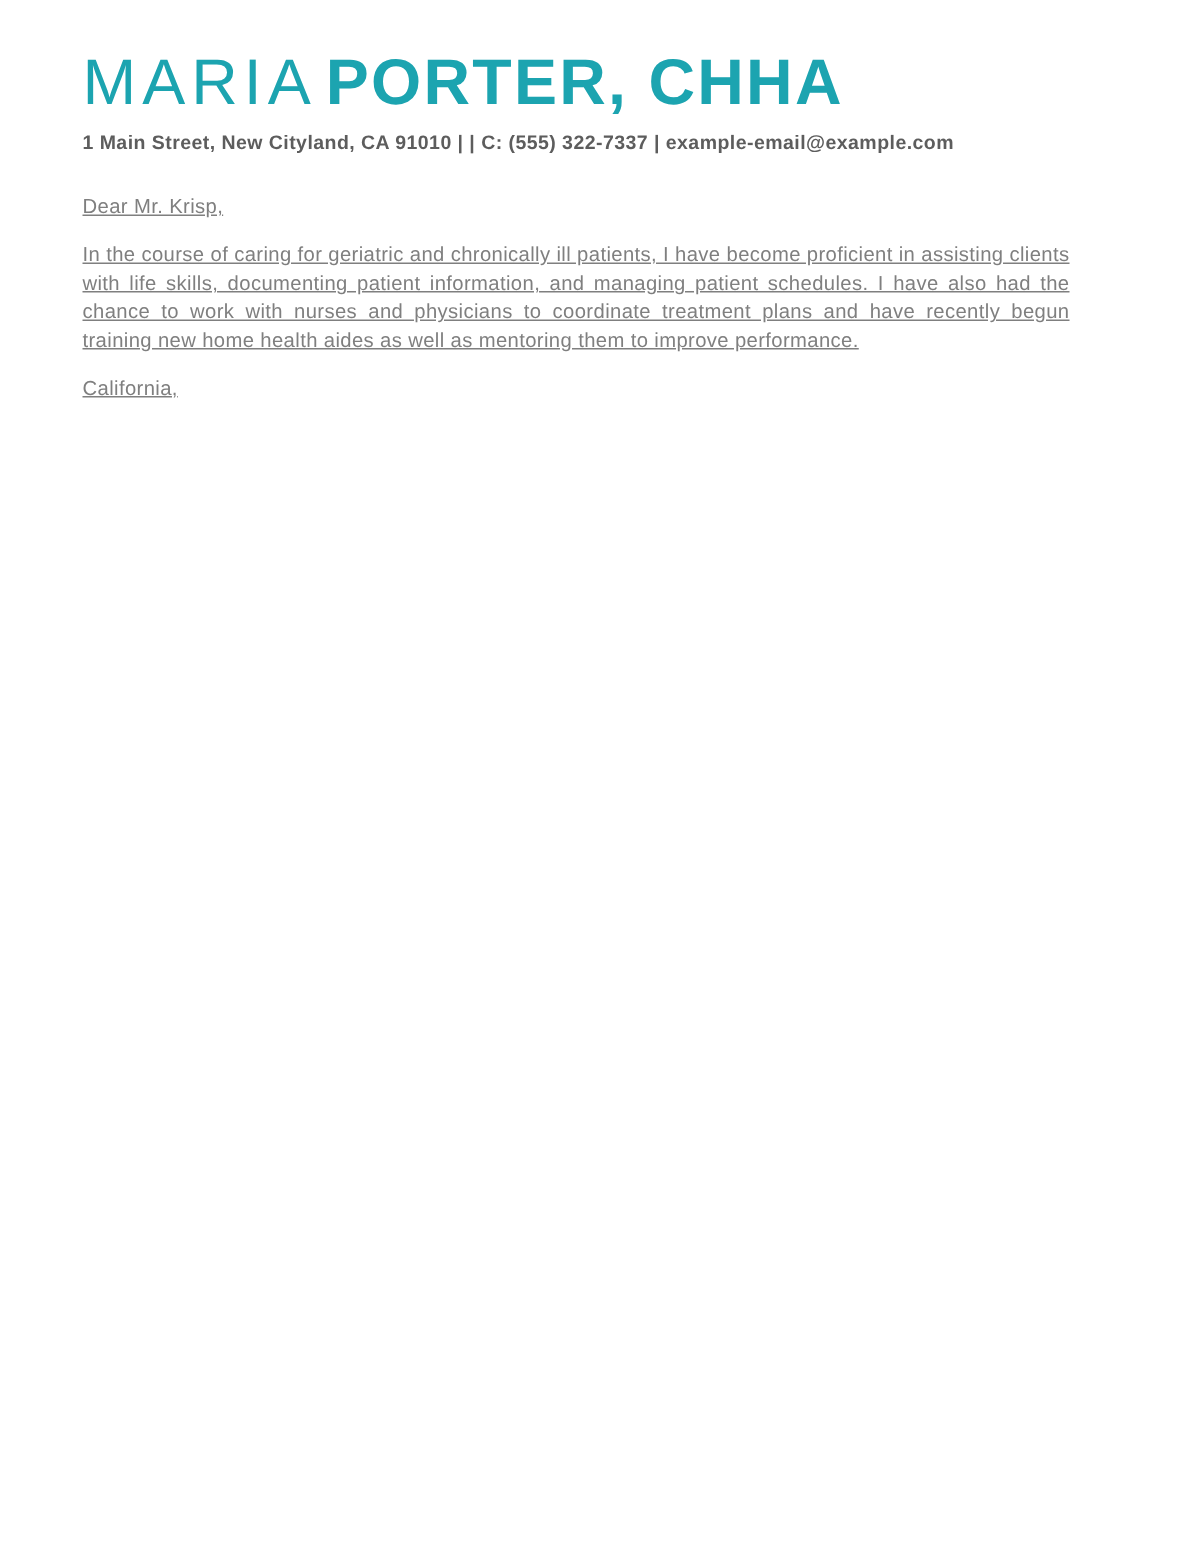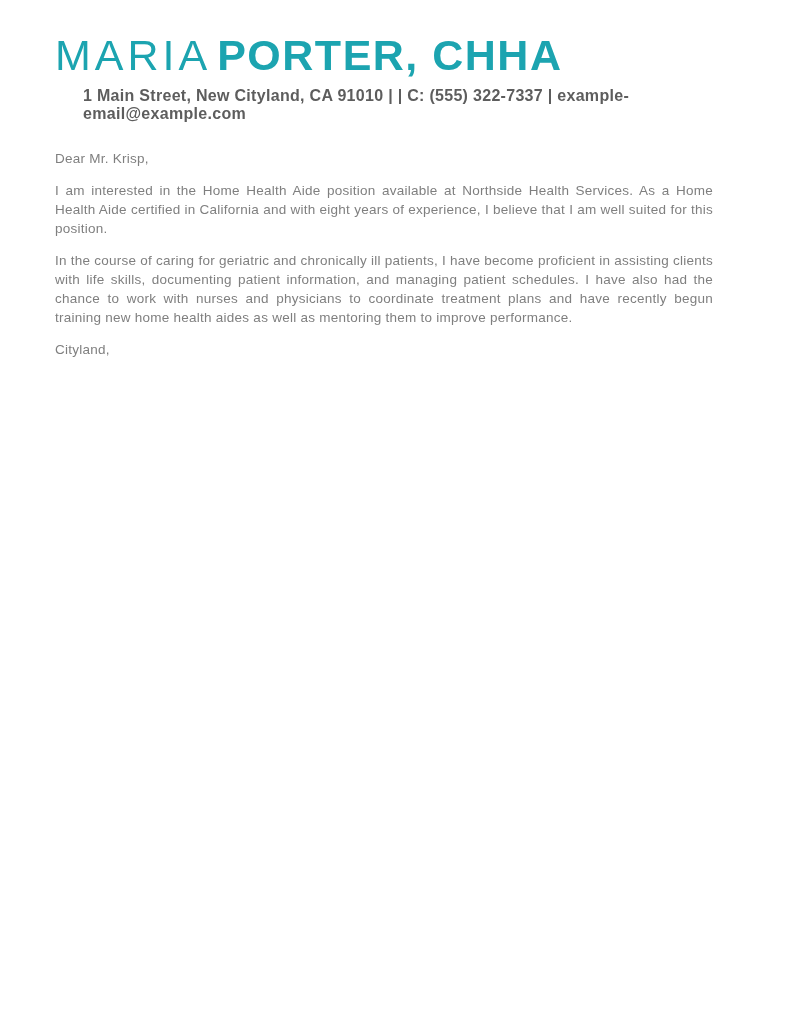--- a/index.html
+++ b/index.html
@@ -32,35 +32,35 @@
     font-weight: 400;
     letter-spacing: 4px;
   }
   .name-bold {
     font-weight: 700;
     letter-spacing: 1.5px;
     margin-left: 6px;
   }
   .contact-line {
     margin-top: 9px;
-    font-size: 16px;
+    font-size: 13px;
     font-weight: 700;
     color: #5d5d5d;
     letter-spacing: 0.3px;
-    margin-left: 28px;
   }
   .letter-body {
     margin-top: 26px;
     font-size: 13.5px;
     line-height: 19px;
     color: #7f7f7f;
     letter-spacing: 0.25px;
   }
   .letter-body p {
     margin: 0 16px 13px 0;
+    text-decoration: underline;
   }
   .letter-body p.para {
     text-align: justify;
   }
   .letter-body p.closing {
     margin-bottom: 27px;
   }
   .letter-body p.signature {
     margin-bottom: 0;
   }
@@ -71,22 +71,21 @@
 <div class="page">
 
   <header class="letter-header">
     <h1 class="name-heading"><span class="name-light">MARIA</span><span class="name-bold">PORTER, CHHA</span></h1>
     <div class="contact-line">1 Main Street, New Cityland, CA 91010 |  | C: (555) 322-7337 | example-email@example.com</div>
   </header>
 
   <main class="letter-body">
     <p class="greeting">Dear Mr. Krisp,</p>
 
-    <p class="para">I am interested in the Home Health Aide position available at Northside Health Services. As a Home Health Aide certified in California and with eight years of experience, I believe that I am well suited for this position.</p>
 
     <p class="para">In the course of caring for geriatric and chronically ill patients, I have become proficient in assisting clients with life skills, documenting patient information, and managing patient schedules. I have also had the chance to work with nurses and physicians to coordinate treatment plans and have recently begun training new home health aides as well as mentoring them to improve performance.</p>
 
 
-    <p class="closing">Cityland,</p>
+    <p class="closing">California,</p>
 
   </main>
 
 </div>
 
 </body></html>

